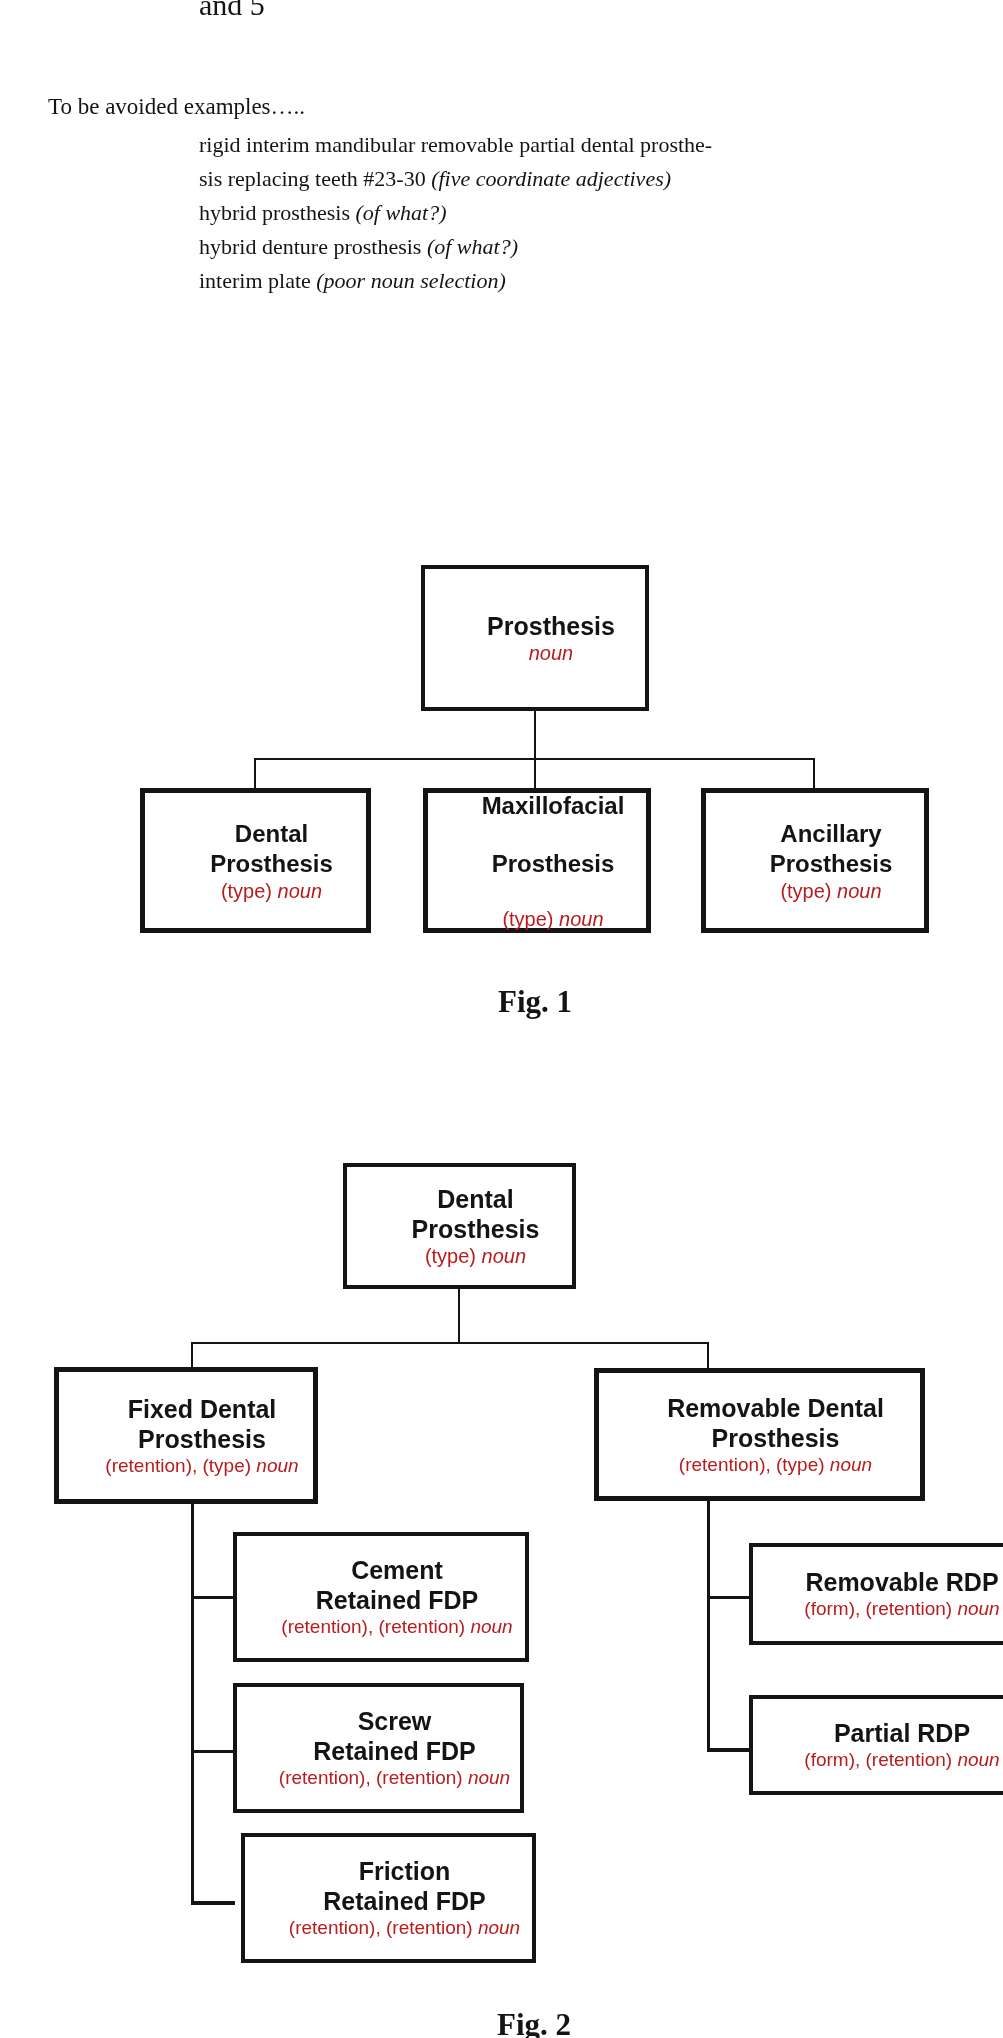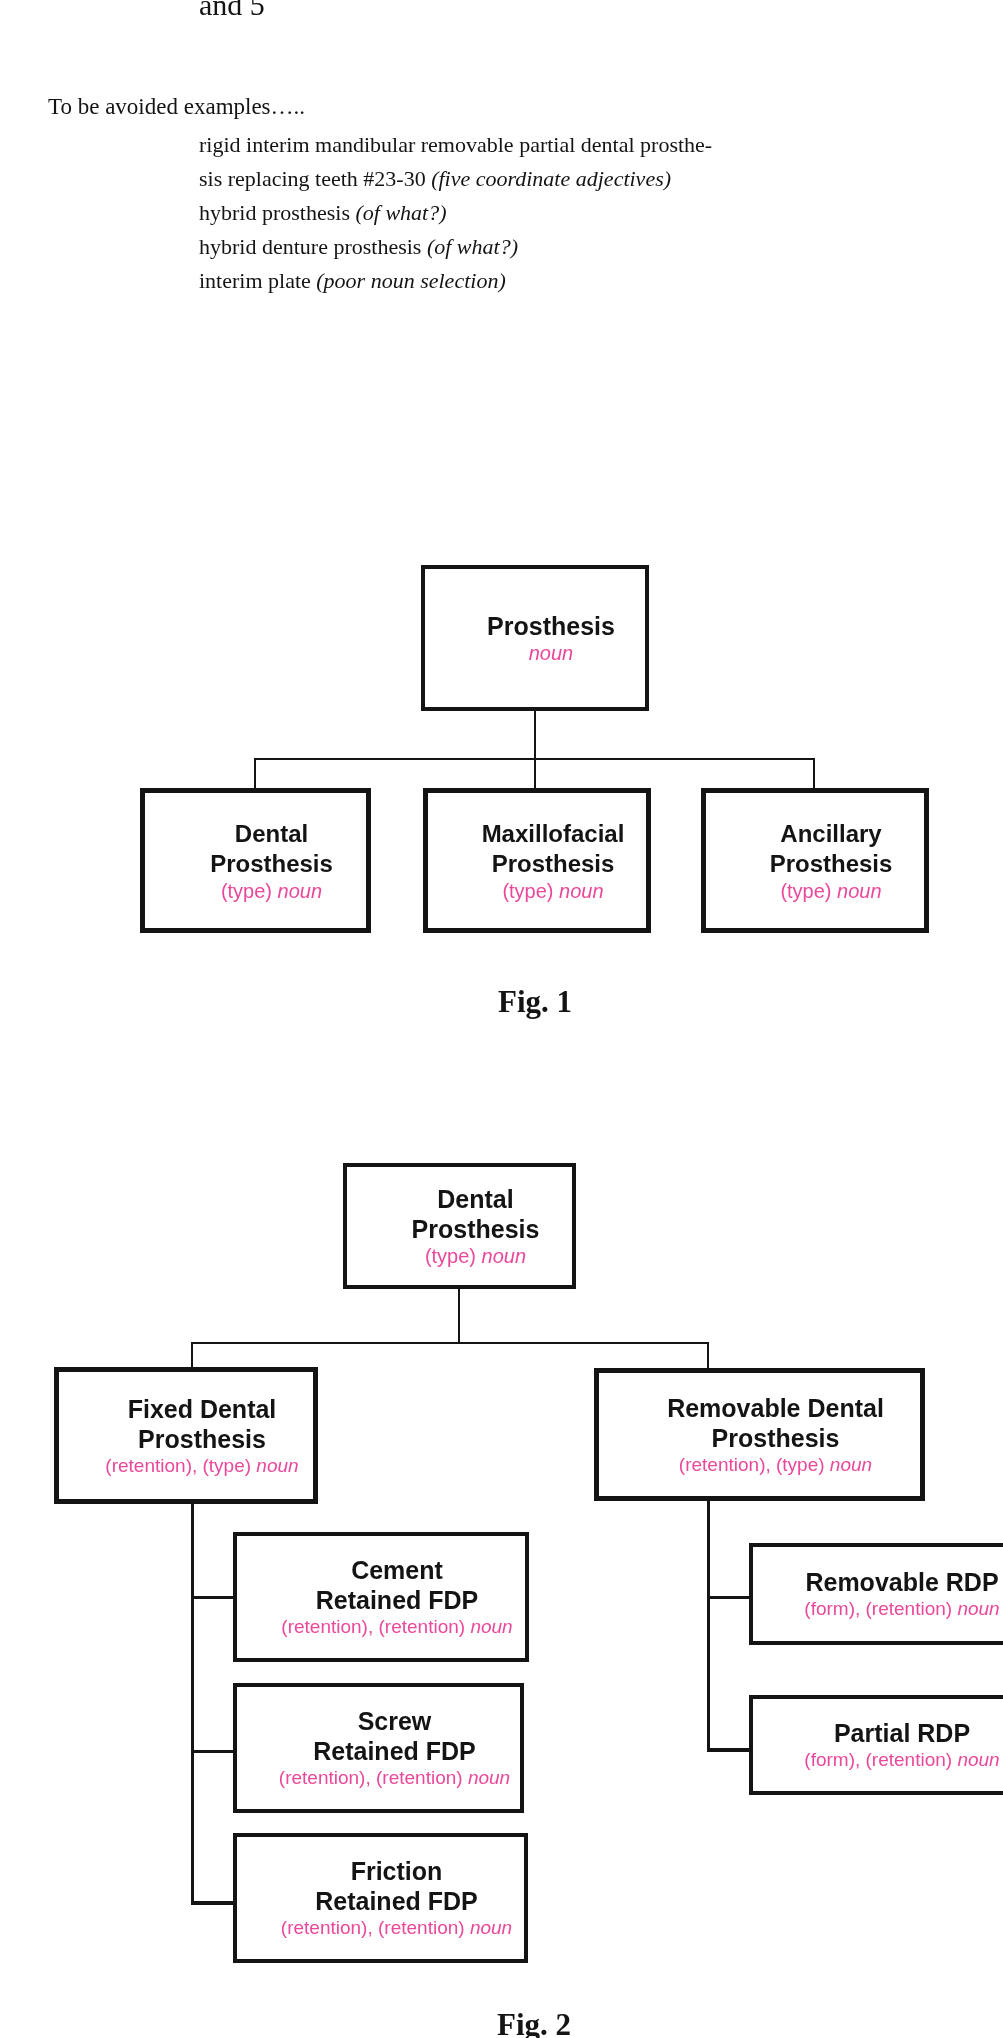--- a/index.html
+++ b/index.html
@@ -18,21 +18,21 @@
   
   .box{
     position:absolute;box-sizing:border-box;background:#ffffff;
     border:4px solid #141414;
     display:flex;flex-direction:column;justify-content:center;align-items:center;
     text-align:center;font-family:"Liberation Sans", sans-serif;padding-left:32px;
   }
   .box.b5{border-width:5px;}
   .box .name{font-weight:bold;font-size:24px;line-height:30px;color:#141414;}
   .box .name.big{font-size:25px;}
-  .box .sub{font-size:20px;line-height:24px;color:#ec4899;}
+  .box .sub{font-size:20px;line-height:24px;color:#b91c1c;}
   .box .sub.small{font-size:19px;}
   .box .sub em{font-style:italic;}
   .hline,.vline{position:absolute;background:#141414;}
   .caption{
     position:absolute;width:200px;text-align:center;
     font-family:"Liberation Serif", serif;font-weight:bold;
     font-size:31px;line-height:36px;color:#141414;
   }
 </style>
 </head>
@@ -61,21 +61,21 @@
     <div class="name big">Prosthesis</div>
     <div class="sub"><span></span><em>noun</em></div>
   </div>
 
   <div class="box b5" style="left:119px;top:788px;width:231px;height:145px;">
     <div class="name">Dental</div>
     <div class="name">Prosthesis</div>
     <div class="sub"><span>(type) </span><em>noun</em></div>
   </div>
 
-  <div class="box b5" style="left:402px;top:788px;width:228px;height:145px;">
+  <div class="box b5" style="left:402px;top:788px;width:228px;height:145px;gap:28px;">
     <div class="name">Maxillofacial</div>
     <div class="name">Prosthesis</div>
     <div class="sub"><span>(type) </span><em>noun</em></div>
   </div>
 
   <div class="box b5" style="left:680px;top:788px;width:228px;height:145px;">
     <div class="name">Ancillary</div>
     <div class="name">Prosthesis</div>
     <div class="sub"><span>(type) </span><em>noun</em></div>
   </div>
@@ -119,21 +119,21 @@
     <div class="name big">Retained FDP</div>
     <div class="sub small"><span>(retention), (retention) </span><em>noun</em></div>
   </div>
 
   <div class="box" style="left:212px;top:1683px;width:291px;height:130px;">
     <div class="name big">Screw</div>
     <div class="name big">Retained FDP</div>
     <div class="sub small"><span>(retention), (retention) </span><em>noun</em></div>
   </div>
 
-  <div class="box" style="left:212px;top:1833px;width:295px;height:130px;">
+  <div class="box" style="left:220px;top:1833px;width:295px;height:130px;">
     <div class="name big">Friction</div>
     <div class="name big">Retained FDP</div>
     <div class="sub small"><span>(retention), (retention) </span><em>noun</em></div>
   </div>
 
   <div class="box" style="left:728px;top:1543px;width:274px;height:102px;">
     <div class="name big">Removable RDP</div>
     <div class="sub small"><span>(form), (retention) </span><em>noun</em></div>
   </div>
 

